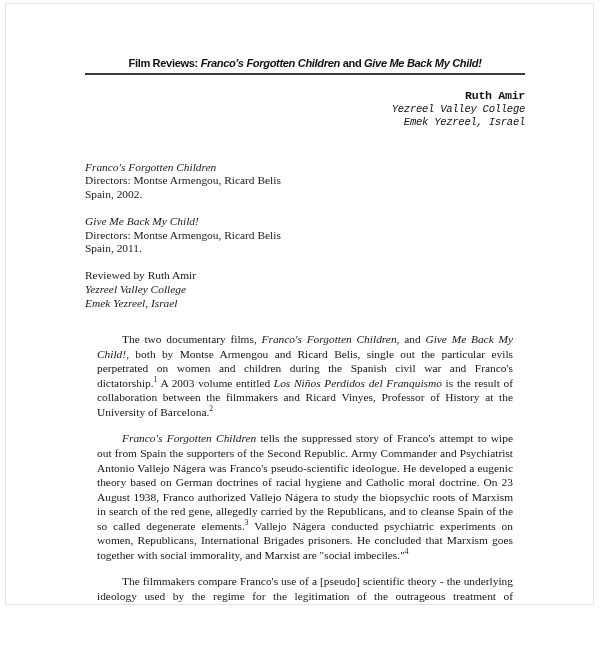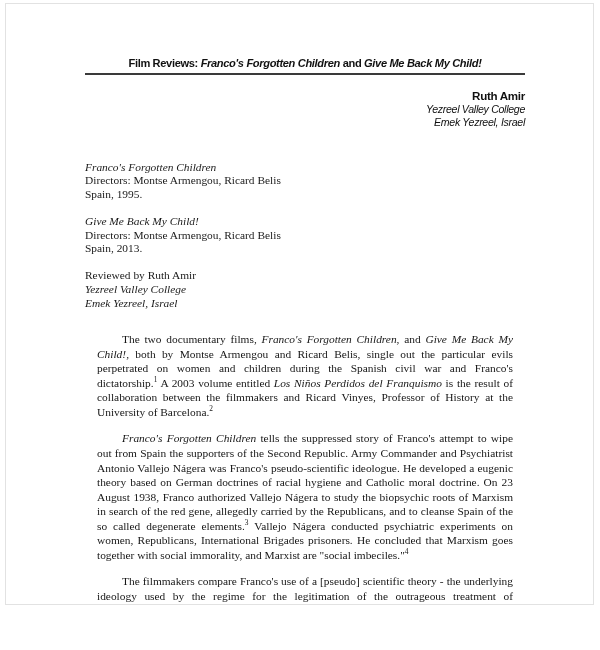--- a/index.html
+++ b/index.html
@@ -49,21 +49,21 @@
   .rule {
     height: 0;
     border-top: 2.1px solid #3a3a3a;
     margin-top: 1px;
     margin-bottom: 13px;
   }
 
   
   .author-block {
     text-align: right;
-    font-family: Liberation Sans, sans-serif;
+    font-family: Liberation Mono, monospace;
     color: #111111;
     letter-spacing: -0.3px;
   }
   .author-name {
     font-weight: bold;
     font-size: 11.6px;
     line-height: 15px;
   }
   .author-affil {
     font-style: italic;
@@ -131,27 +131,27 @@
       <div class="author-name">Ruth Amir</div>
       <div class="author-affil">Yezreel Valley College</div>
       <div class="author-affil">Emek Yezreel, Israel</div>
     </div>
 
     <div class="biblio">
 
       <div class="biblio-entry">
         <div class="biblio-line biblio-title">Franco's Forgotten Children</div>
         <div class="biblio-line">Directors: Montse Armengou, Ricard Belis</div>
-        <div class="biblio-line">Spain, 1995.</div>
+        <div class="biblio-line">Spain, 2002.</div>
       </div>
 
       <div class="biblio-entry">
         <div class="biblio-line biblio-title">Give Me Back My Child!</div>
         <div class="biblio-line">Directors: Montse Armengou, Ricard Belis</div>
-        <div class="biblio-line">Spain, 2013.</div>
+        <div class="biblio-line">Spain, 2011.</div>
       </div>
 
       <div class="biblio-entry">
         <div class="biblio-line">Reviewed by Ruth Amir</div>
         <div class="biblio-line reviewed-affil">Yezreel Valley College</div>
         <div class="biblio-line reviewed-affil">Emek Yezreel, Israel</div>
       </div>
 
     </div>
 

